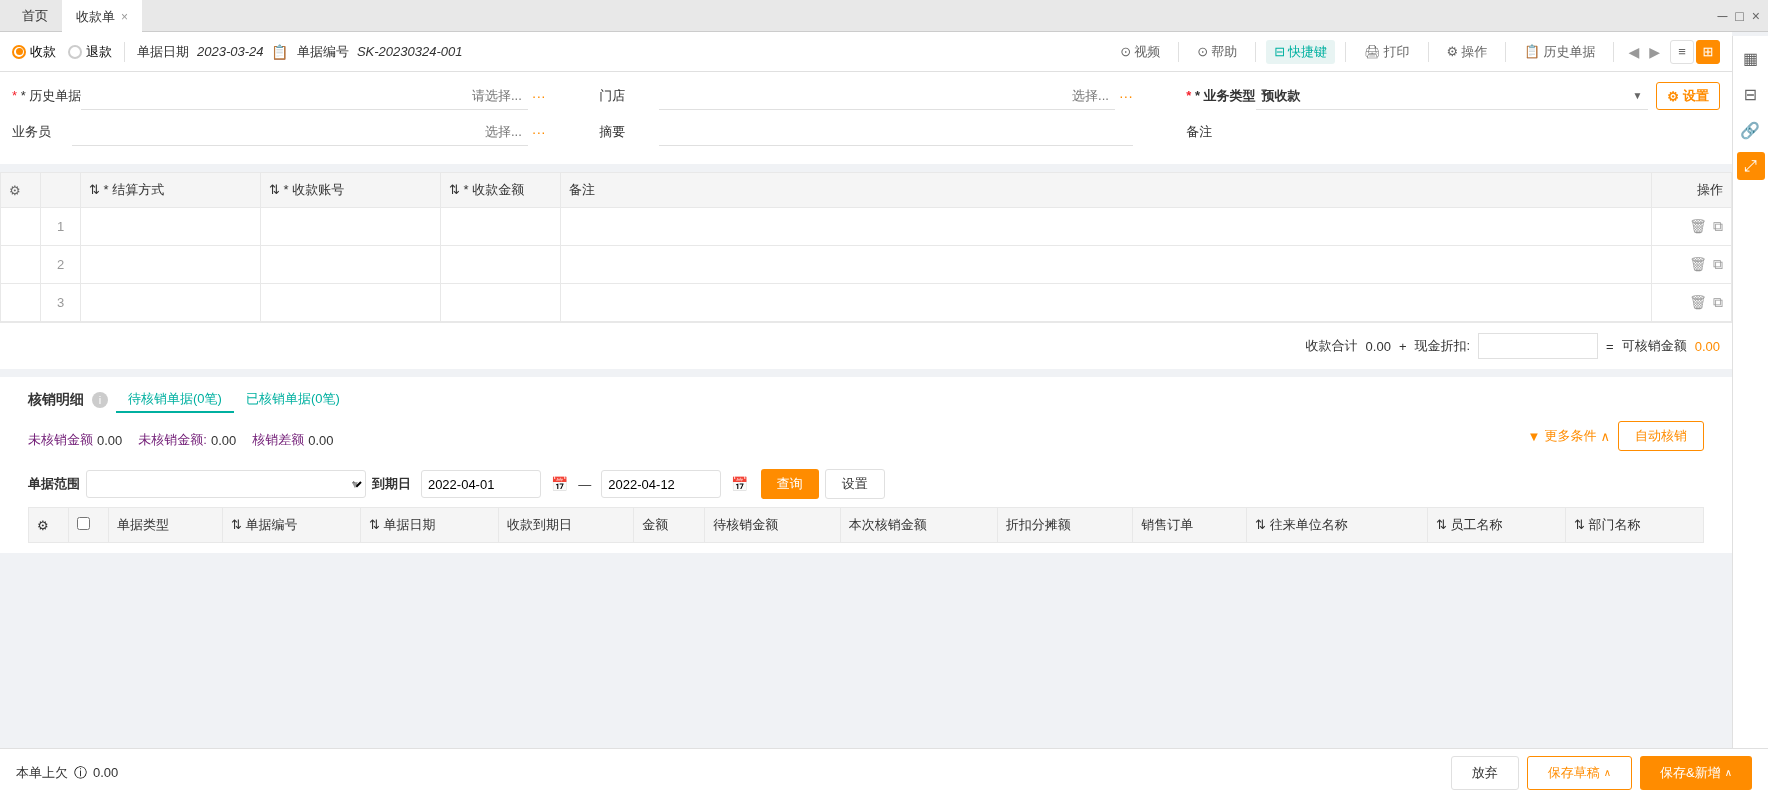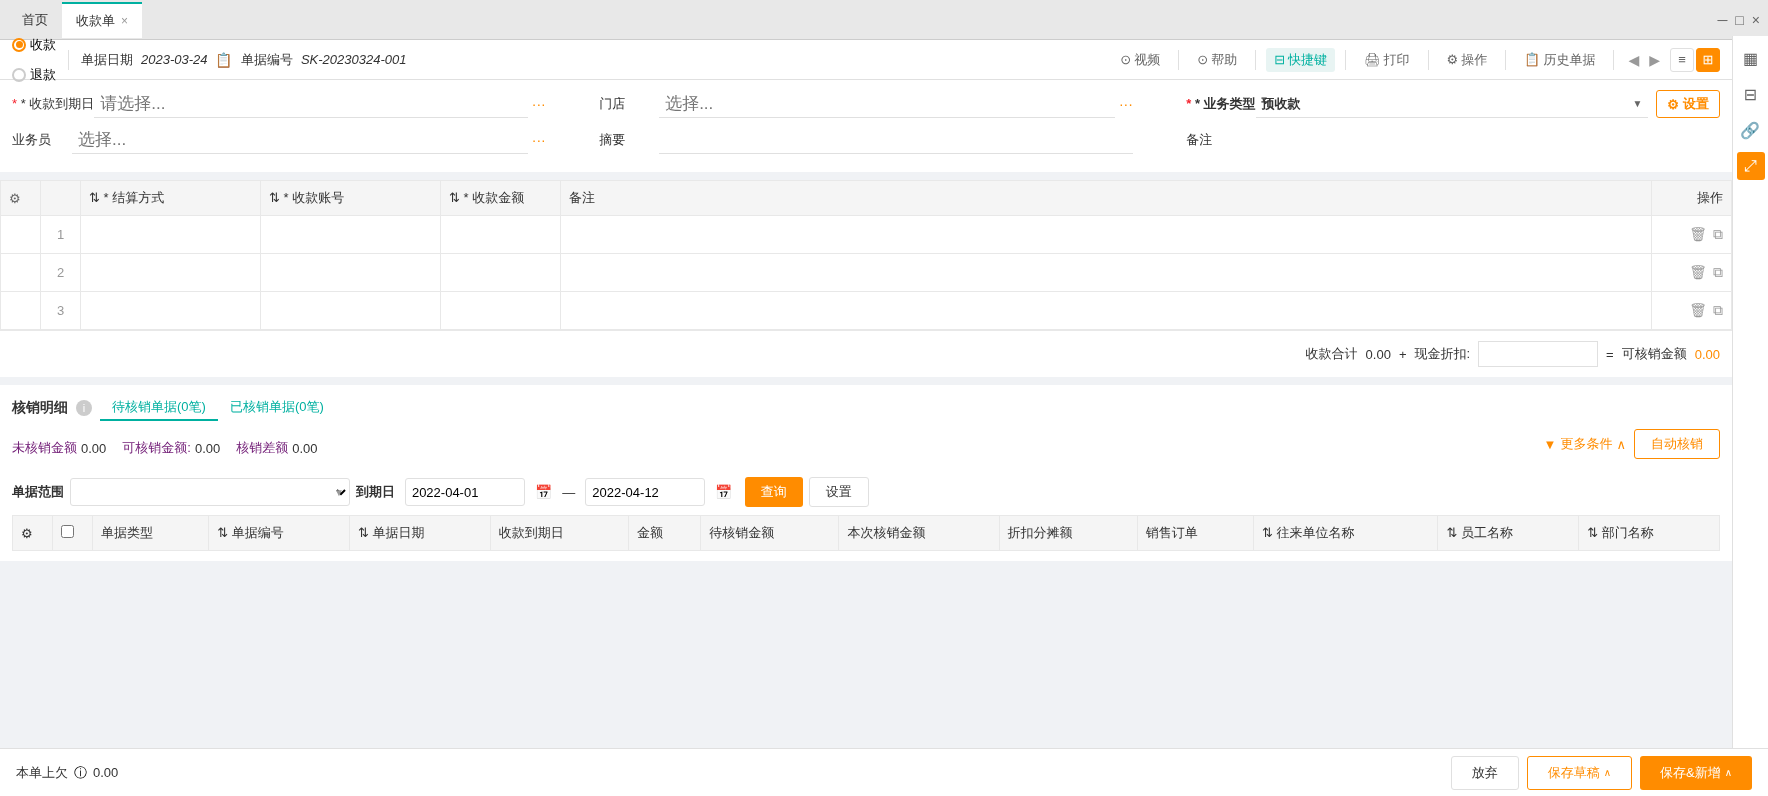--- a/index.html
+++ b/index.html
@@ -1,20 +1,20 @@
 <!DOCTYPE html>
 <html><head>
   <meta charset="utf-8">
   <style>
     * { box-sizing: border-box; margin: 0; padding: 0; font-family: 'Microsoft YaHei', Arial, sans-serif; font-size: 13px; }
     body { background: #f0f2f5; width: 1768px; min-height: 796px; overflow: hidden; }
 
     
     .tab-bar {
-      display: flex; align-items: center; background: #e8e8e8; height: 40px;
+      display: flex; align-items: center; background: #e8e8e8; height: 32px;
       border-bottom: 1px solid #ccc; padding: 0 8px;
     }
     .tab-item {
       display: flex; align-items: center; padding: 0 14px; height: 36px;
       cursor: pointer; font-size: 13px; color: #333;
     }
     .tab-item.active {
       background: #fff; color: #333; border-top: 2px solid #00b0a0;
     }
     .tab-item .tab-close {
@@ -24,21 +24,21 @@
     .window-controls {
       margin-left: auto; display: flex; gap: 8px; align-items: center;
     }
     .win-btn { cursor: pointer; color: #666; font-size: 14px; }
 
     
     .toolbar {
       display: flex; align-items: center; background: #fff; height: 40px;
       padding: 0 12px; border-bottom: 1px solid #e0e0e0; gap: 8px;
     }
-    .radio-group { display: flex; align-items: center; gap: 12px; flex-direction: column; }
+    .radio-group { display: flex; align-items: center; gap: 12px; }
     .radio-item { display: flex; align-items: center; gap: 4px; cursor: pointer; }
     .radio-dot {
       width: 14px; height: 14px; border-radius: 50%; border: 2px solid #ccc;
       display: flex; align-items: center; justify-content: center;
     }
     .radio-dot.checked { border-color: #ff8c00; }
     .radio-dot.checked::after {
       content: ''; width: 7px; height: 7px; border-radius: 50%; background: #ff8c00;
     }
     .divider-v { width: 1px; height: 20px; background: #e0e0e0; margin: 0 4px; }
@@ -65,21 +65,21 @@
     
     .form-area {
       background: #fff; padding: 10px 12px; border-bottom: 8px solid #f0f2f5;
     }
     .form-row { display: flex; align-items: center; margin-bottom: 8px; gap: 0; }
     .form-field { display: flex; align-items: center; flex: 1; }
     .form-label { color: #333; min-width: 60px; white-space: nowrap; }
     .form-label.required::before { content: '* '; color: #f5222d; }
     .form-input {
       flex: 1; height: 28px; border: none; border-bottom: 1px solid #e0e0e0;
-      padding: 0 6px; outline: none; color: #a16207; font-size: 17px;
+      padding: 0 6px; outline: none; color: #a16207; font-size: 13px; text-align: right;
     }
     .form-input-more { color: #ff8c00; cursor: pointer; margin-left: 4px; font-size: 14px; }
     .business-type { display: flex; align-items: center; gap: 4px; }
     .business-type-value { color: #333; }
     .business-type-arrow { color: #666; font-size: 10px; }
     .settings-btn {
       display: flex; align-items: center; gap: 4px; padding: 4px 10px;
       border: 1px solid #ff8c00; color: #ff8c00; border-radius: 3px; cursor: pointer;
       font-size: 12px; margin-left: 8px;
     }
@@ -110,21 +110,21 @@
       border-bottom: 8px solid #f0f2f5;
     }
     .summary-val { color: #333; }
     .summary-orange { color: #ff8c00; font-weight: 500; }
     .summary-input {
       width: 120px; height: 26px; border: 1px solid #e0e0e0; padding: 0 6px;
       outline: none; font-size: 13px;
     }
 
     
-    .writeoff-section { background: #fff; padding: 10px 12px; }
+    .writeoff-section { background: #fff; padding: 10px 28px; }
     .writeoff-title { display: flex; align-items: center; gap: 8px; margin-bottom: 8px; }
     .section-title { font-size: 14px; font-weight: 600; color: #333; }
     .info-icon {
       width: 16px; height: 16px; border-radius: 50%; background: #ccc;
       display: inline-flex; align-items: center; justify-content: center;
       color: #fff; font-size: 11px; cursor: pointer;
     }
     .tab-links { display: flex; gap: 0; }
     .tab-link {
       padding: 3px 12px; cursor: pointer; font-size: 13px; color: #00b0a0;
@@ -301,21 +301,21 @@
       <div class="view-btns">
         <div class="view-btn">≡</div>
         <div class="view-btn active">⊞</div>
       </div>
     </div>
   </div>
 
   <div class="form-area">
     <div class="form-row">
       <div class="form-field" style="flex: 2;">
-        <span class="form-label required">* 收款到期日</span>
+        <span class="form-label required">* 历史单据</span>
         <input class="form-input" type="text" placeholder="请选择..." style="">
         <span class="form-input-more">···</span>
       </div>
       <div style="flex: 0.2;"></div>
       <div class="form-field" style="flex: 2;">
         <span class="form-label">门店</span>
         <input class="form-input" type="text" placeholder="选择..." style="">
         <span class="form-input-more">···</span>
       </div>
       <div style="flex: 0.2;"></div>
@@ -446,21 +446,21 @@
         <div class="tab-link">已核销单据(0笔)</div>
       </div>
     </div>
 
     <div class="writeoff-stats">
       <div class="stat-item">
         <span class="stat-label">未核销金额</span>
         <span class="stat-val">0.00</span>
       </div>
       <div class="stat-item">
-        <span class="stat-label">可核销金额:</span>
+        <span class="stat-label">未核销金额:</span>
         <span class="stat-val">0.00</span>
       </div>
       <div class="stat-item">
         <span class="stat-label">核销差额</span>
         <span class="stat-val">0.00</span>
       </div>
       <div class="writeoff-toolbar" style="flex:1;">
         <span style="flex:1;"></span>
         <div class="filter-more">
           <span>▼</span>

